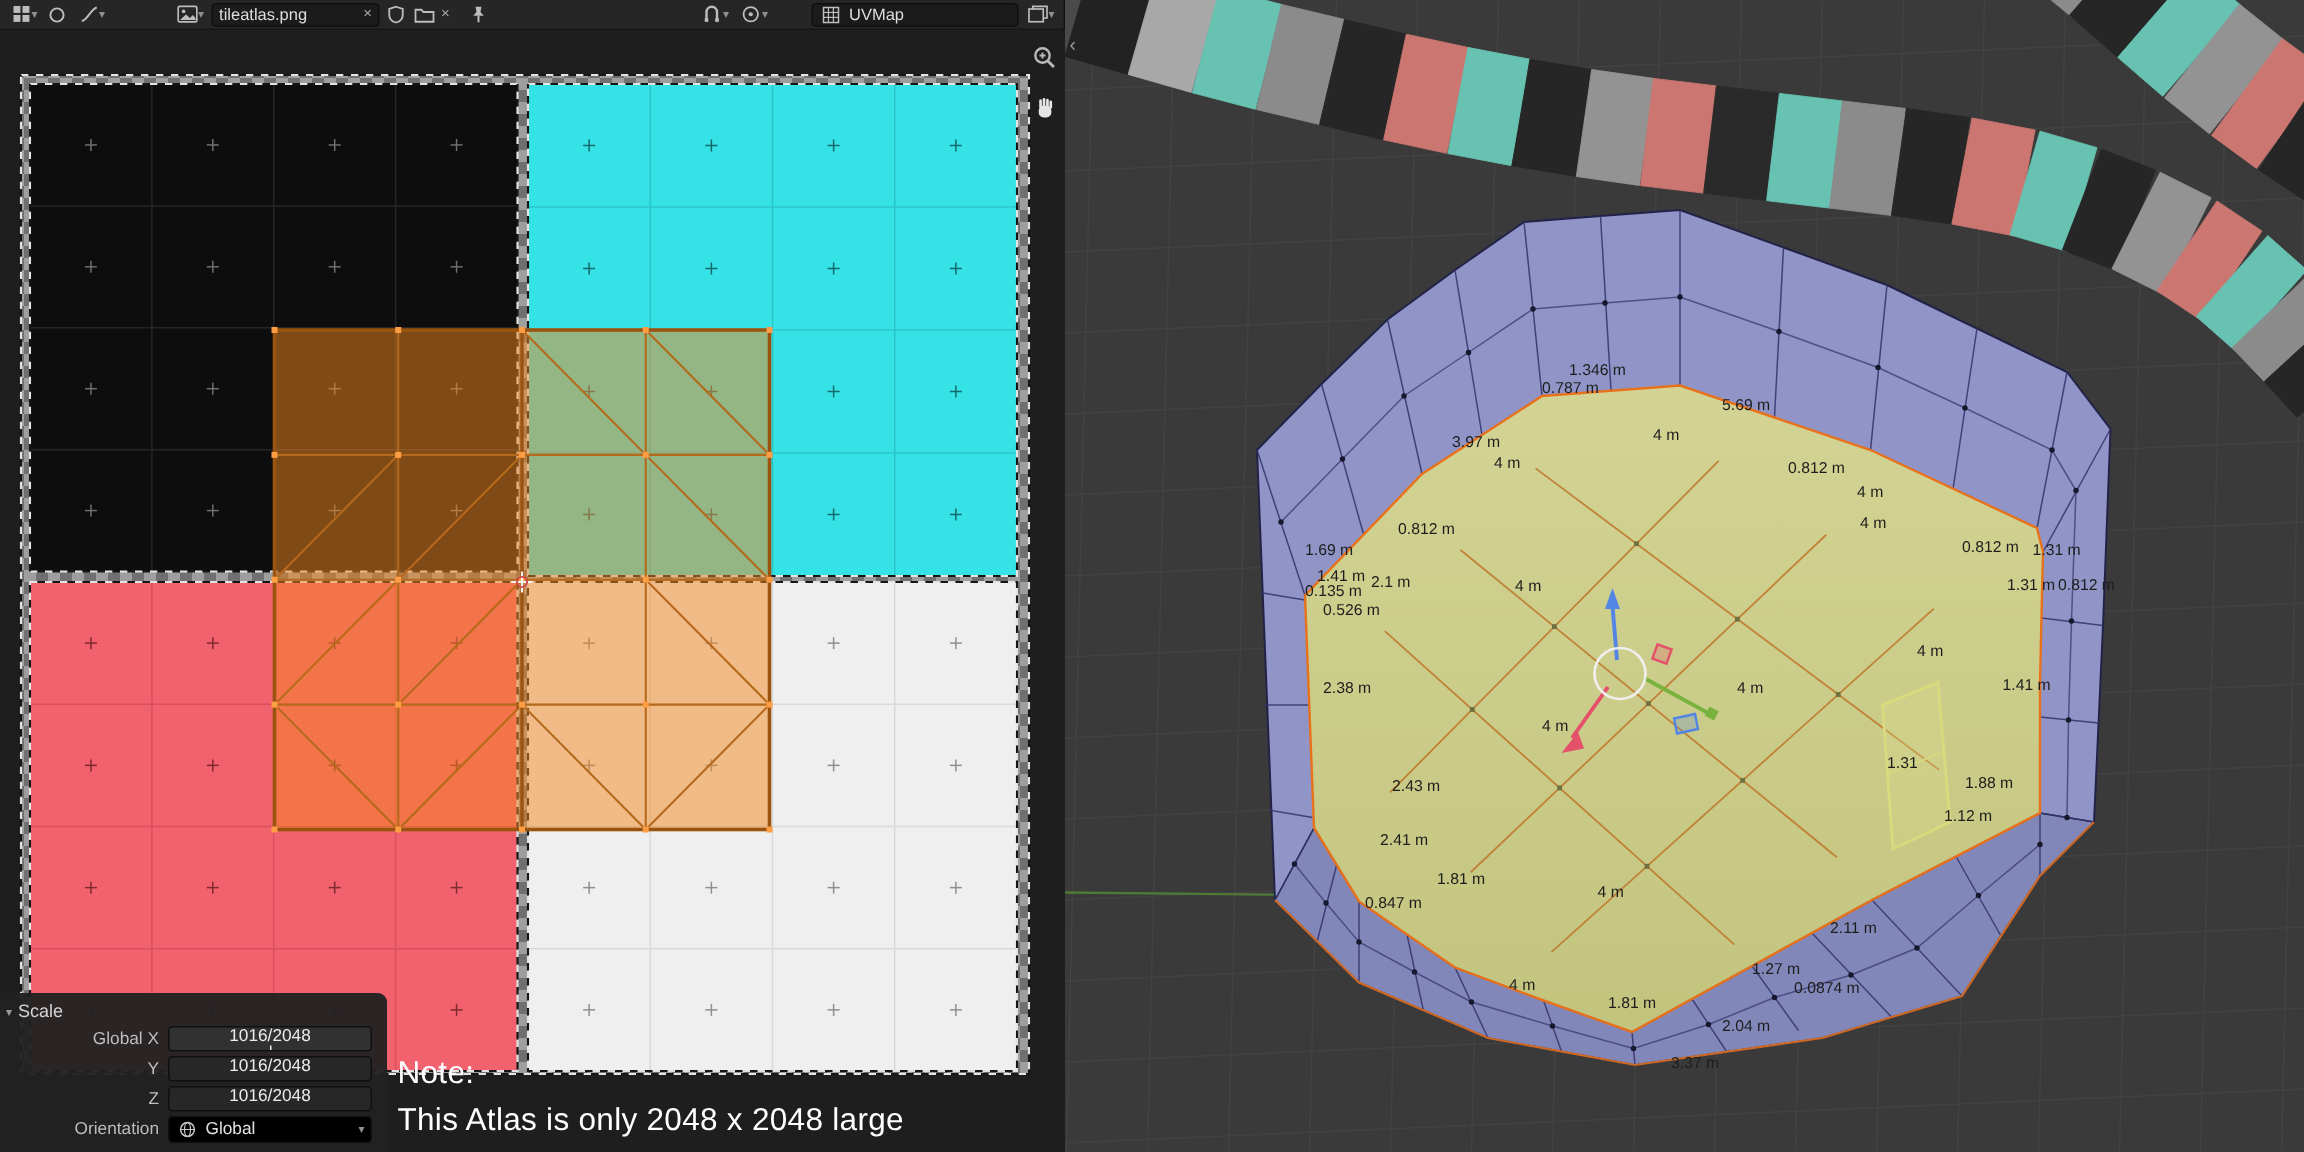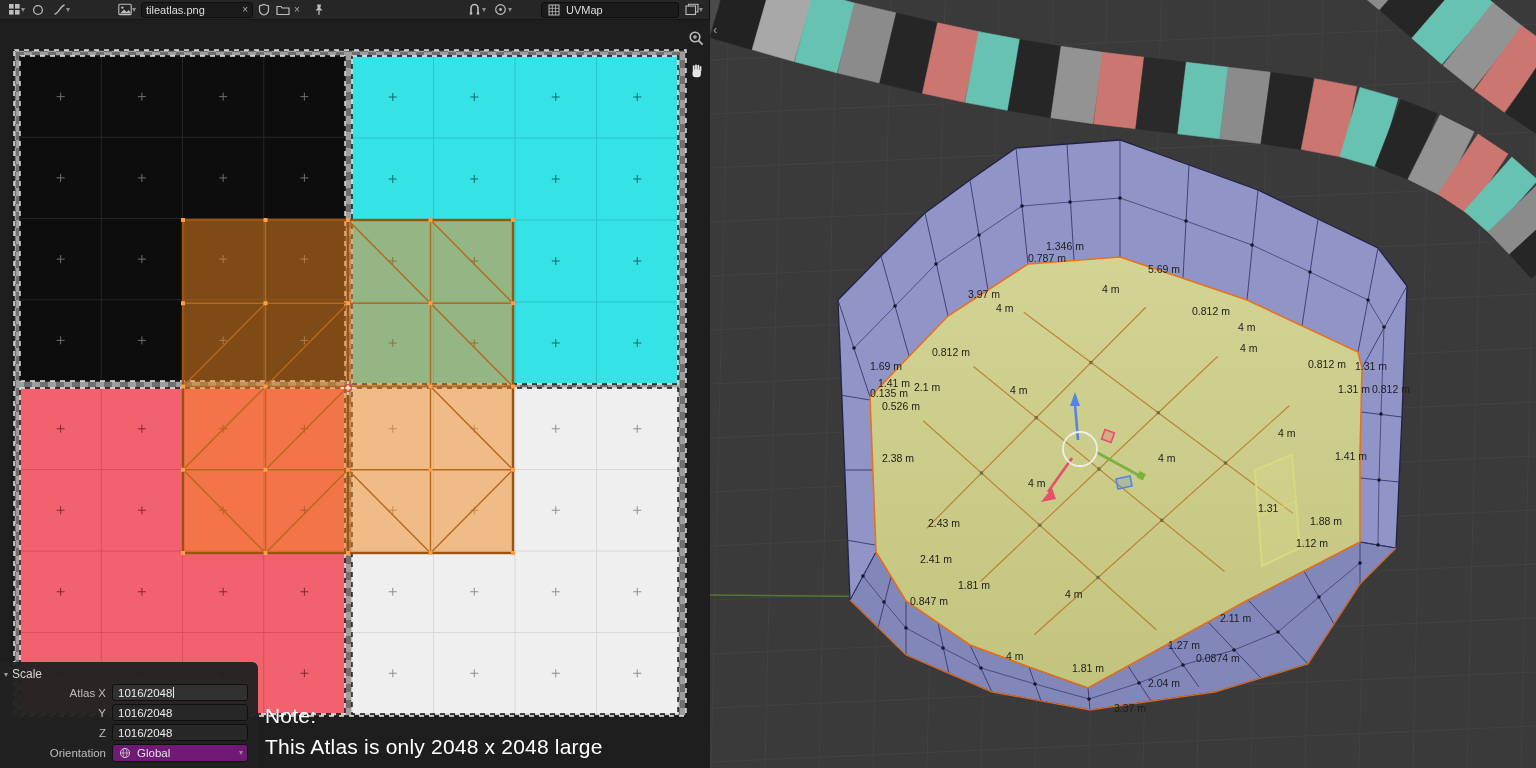--- a/index.html
+++ b/index.html
@@ -35,24 +35,24 @@
   .resize-panel { position:absolute; left:0; top:642px; width:258px; height:106px;
                   background:rgba(33,33,33,0.96); border-radius:0 6px 0 0;
                   padding:4px 8px 4px 4px; font-size:12px; color:#c9c9c9; }
   .rp-header { display:flex; align-items:center; gap:4px; height:16px; color:#d4d4d4; }
   .rp-caret { font-size:8px; color:#9a9a9a; }
   .rp-row { display:flex; align-items:center; height:19px; margin-top:1px; }
   .rp-row label { width:102px; text-align:right; margin-right:6px; color:#bdbdbd;
                   font-size:11.5px; flex:none; }
   .rp-field { width:136px; height:17px; background:#272727; border:1px solid #101010;
               border-radius:3px; display:flex; align-items:center; padding:0 5px;
-              color:#ececec; font-size:11.5px; }
+              color:#ececec; font-size:11.5px;flex-direction:column; }
   .rp-field.editing { background:#313131; }
   .cursor { display:inline-block; width:1px; height:11px; background:#e8e8e8; margin-left:1px; }
-  .rp-select { width:136px; height:18px; background:#701a75; border:1px solid #101010;
+  .rp-select { width:136px; height:18px; background:#000000; border:1px solid #101010;
                border-radius:3px; display:flex; align-items:center; padding:0 4px;
                color:#e2e2e2; font-size:11.5px; gap:4px; }
   .rp-select .chev { margin-left:auto; }
 
   .note { position:absolute; left:265px; top:680px; color:#ffffff; font-size:21px;
           line-height:31px; letter-spacing:0.2px; }
 
   
   .viewport { position:relative; width:826px; height:768px; background:#3a3a3a; flex:none; }
   #vp-svg { position:absolute; left:0; top:0; }
@@ -427,21 +427,21 @@
             </svg>
         </span>
       </div>
 
       <div class="resize-panel">
         <div class="rp-header">
           <span class="rp-caret">▾</span>
           <span>Scale</span>
         </div>
         <div class="rp-row">
-          <label>Atlas X</label>
+          <label>Global X</label>
           <div class="rp-field editing">
             <span>1016/2048</span>
               <span class="cursor"></span>
           </div>
         </div>
         <div class="rp-row">
           <label>Y</label>
           <div class="rp-field">
             <span>1016/2048</span>
           </div>

